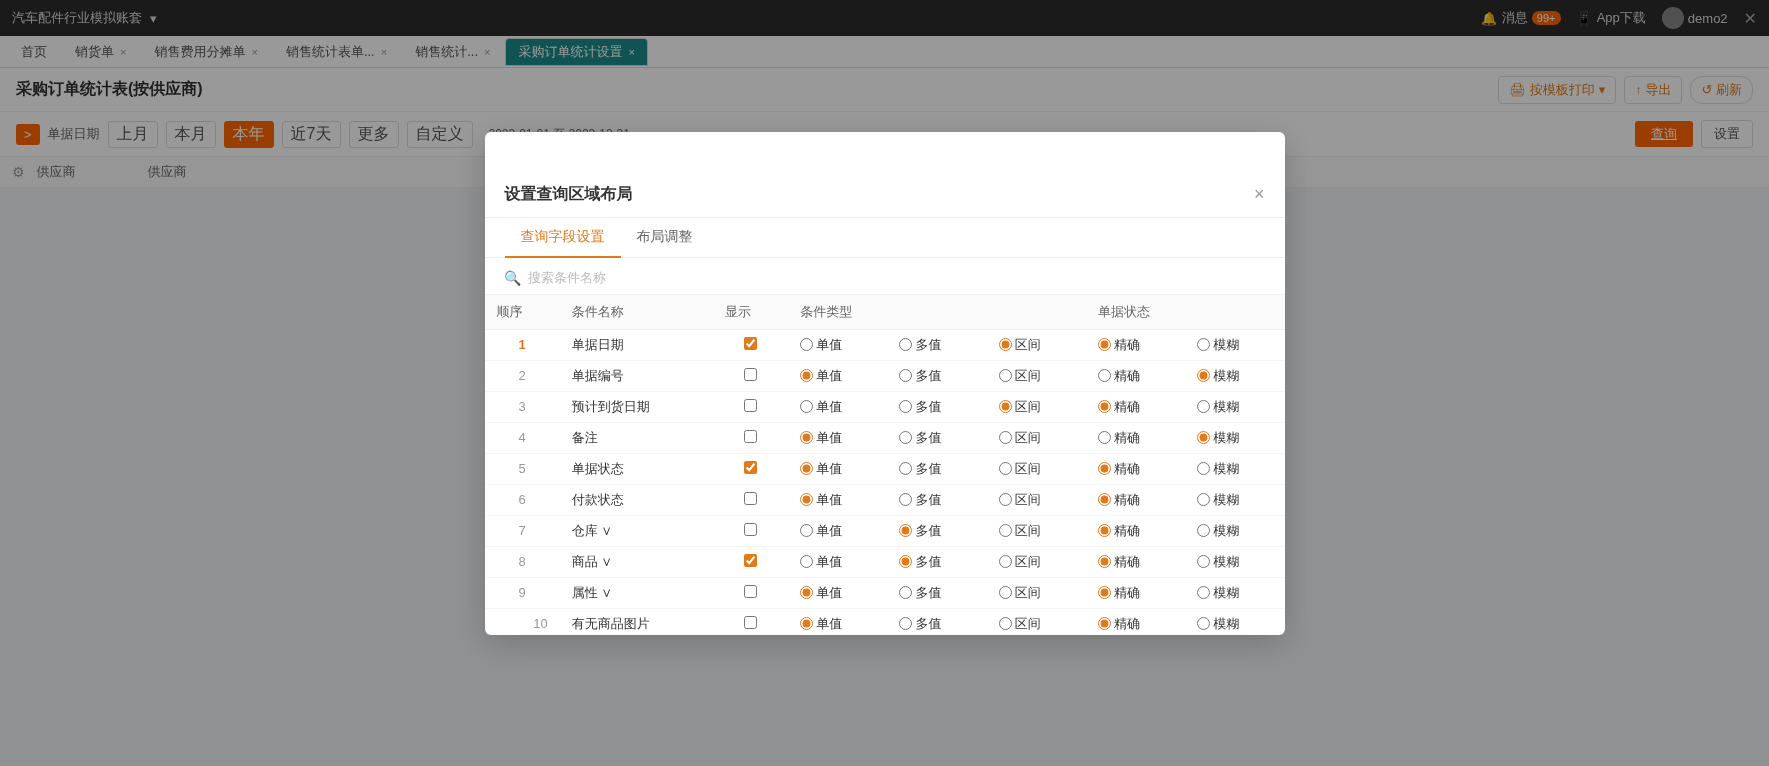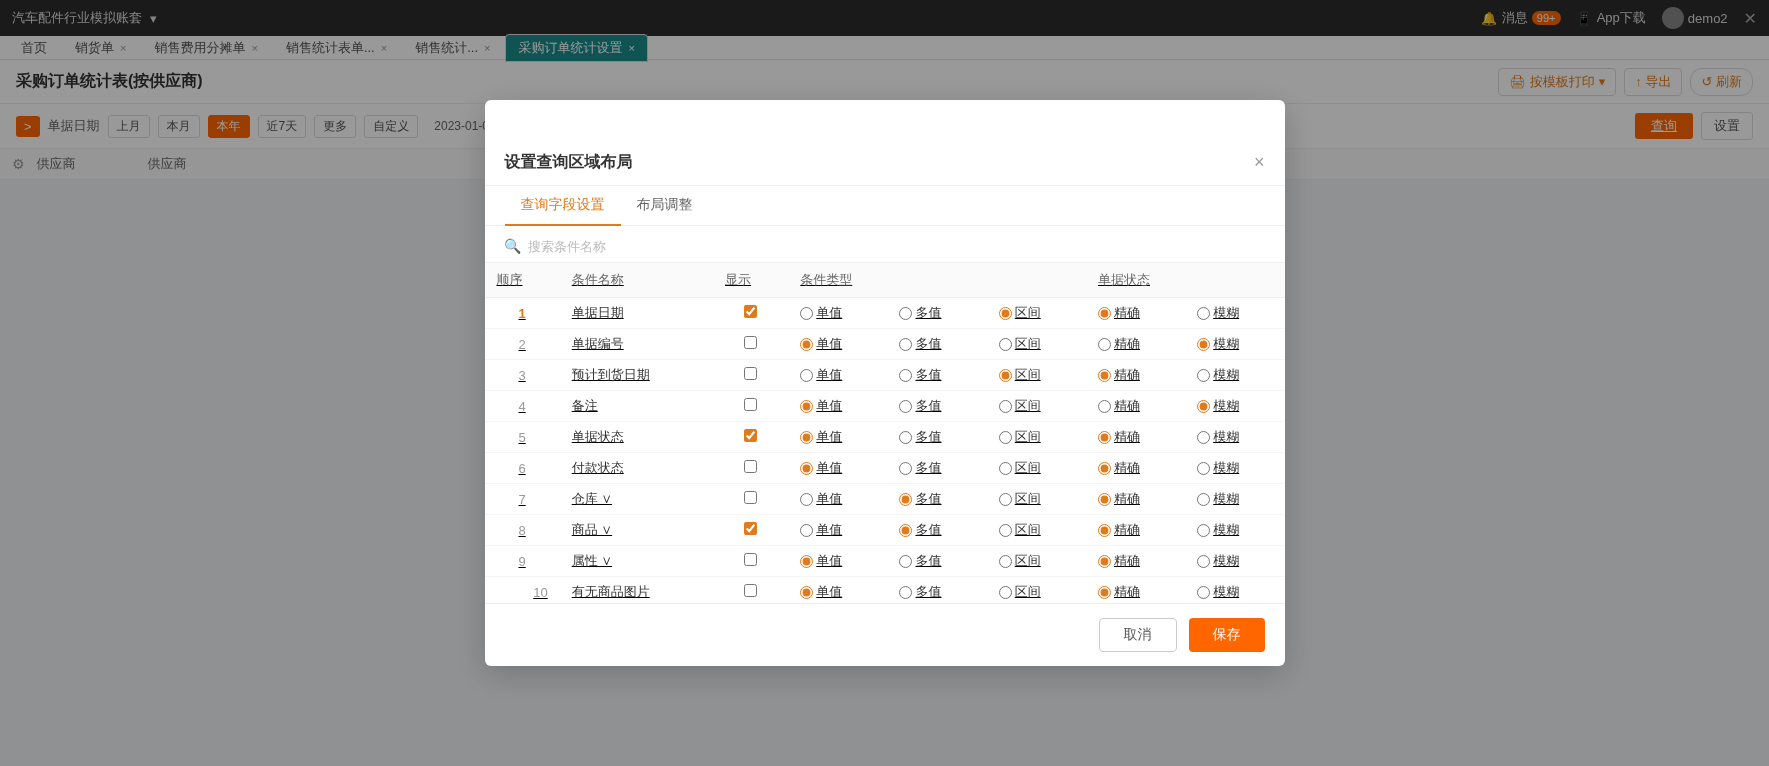--- a/index.html
+++ b/index.html
@@ -15,21 +15,21 @@
       padding: 0 12px;
       color: #ccc;
     }
     .top-bar-left { display: flex; align-items: center; gap: 8px; font-size: 13px; color: #ddd; }
     .top-bar-right { display: flex; align-items: center; gap: 16px; font-size: 13px; color: #ddd; }
     .top-bar-right .badge { background: #f60; color: #fff; border-radius: 10px; padding: 1px 5px; font-size: 11px; }
     .close-top { color: #aaa; font-size: 16px; cursor: pointer; }
 
     
     .tab-bar {
-      height: 24px;
+      height: 32px;
       background: #fff;
       border-bottom: 1px solid #e0e0e0;
       display: flex;
       align-items: center;
       padding: 0 8px;
       gap: 2px;
     }
     .tab-item {
       height: 28px;
       padding: 0 12px;
@@ -65,21 +65,21 @@
     .filter-bar {
       background: #fff;
       padding: 8px 16px;
       display: flex;
       align-items: center;
       gap: 8px;
       border-bottom: 1px solid #eee;
     }
     .filter-toggle { background: #f60; color: #fff; border: none; border-radius: 3px; padding: 3px 8px; cursor: pointer; font-size: 13px; }
     .filter-label { color: #666; font-size: 13px; }
-    .filter-btn { background: none; border: 1px solid #ddd; border-radius: 3px; padding: 2px 8px; cursor: pointer; font-size: 12px; color: #555; }
+    .filter-btn { background: none; border: 1px solid #ddd; border-radius: 3px; padding: 2px 8px; cursor: pointer; font-size: 16px; color: #555; }
     .filter-btn.active { background: #f60; color: #fff; border-color: #f60; }
     .filter-date { color: #666; font-size: 12px; margin-left: 8px; }
     .search-btn { background: #f60; color: #fff; border: none; border-radius: 3px; padding: 4px 16px; cursor: pointer; font-size: 13px; margin-left: auto; }
     .set-btn { background: #fff; color: #555; border: 1px solid #ddd; border-radius: 3px; padding: 4px 12px; cursor: pointer; font-size: 13px; }
     .table-header-row {
       display: flex;
       align-items: center;
       background: #fafafa;
       border-bottom: 1px solid #eee;
       padding: 6px 12px;
@@ -153,21 +153,21 @@
 
     
     .modal-footer {
       padding: 14px 20px;
       display: flex; justify-content: flex-end; gap: 12px;
       border-top: 1px solid #eee;
     }
     .btn-cancel { background: #fff; border: 1px solid #ccc; border-radius: 4px; padding: 7px 24px; cursor: pointer; font-size: 14px; color: #555; }
     .btn-save { background: #f60; border: none; border-radius: 4px; padding: 7px 24px; cursor: pointer; font-size: 14px; color: #fff; }
 
-    .scrollbar-area { overflow-y: auto; max-height: 340px; text-decoration: underline; }
+    .scrollbar-area { overflow-y: auto; max-height: 340px; }
   </style>
 </head>
 <body>
 
 <div class="top-bar">
   <div class="top-bar-left">
     <span>汽车配件行业模拟账套</span>
     <span style="cursor:pointer;">▾</span>
   </div>
   <div class="top-bar-right">
@@ -636,18 +636,14 @@
                 <label class="radio-item">
                   <input type="radio" name="match_9" value="fuzzy" style="">
                   <span>模糊</span>
                 </label>
               </td>
             </tr>
           </tbody>
       </table>
     </div>
 
-    <div class="modal-footer">
-      <button class="btn-cancel">取消</button>
-      <button class="btn-save">保存</button>
-    </div>
   </div>
 </div>
 
 </body></html>

